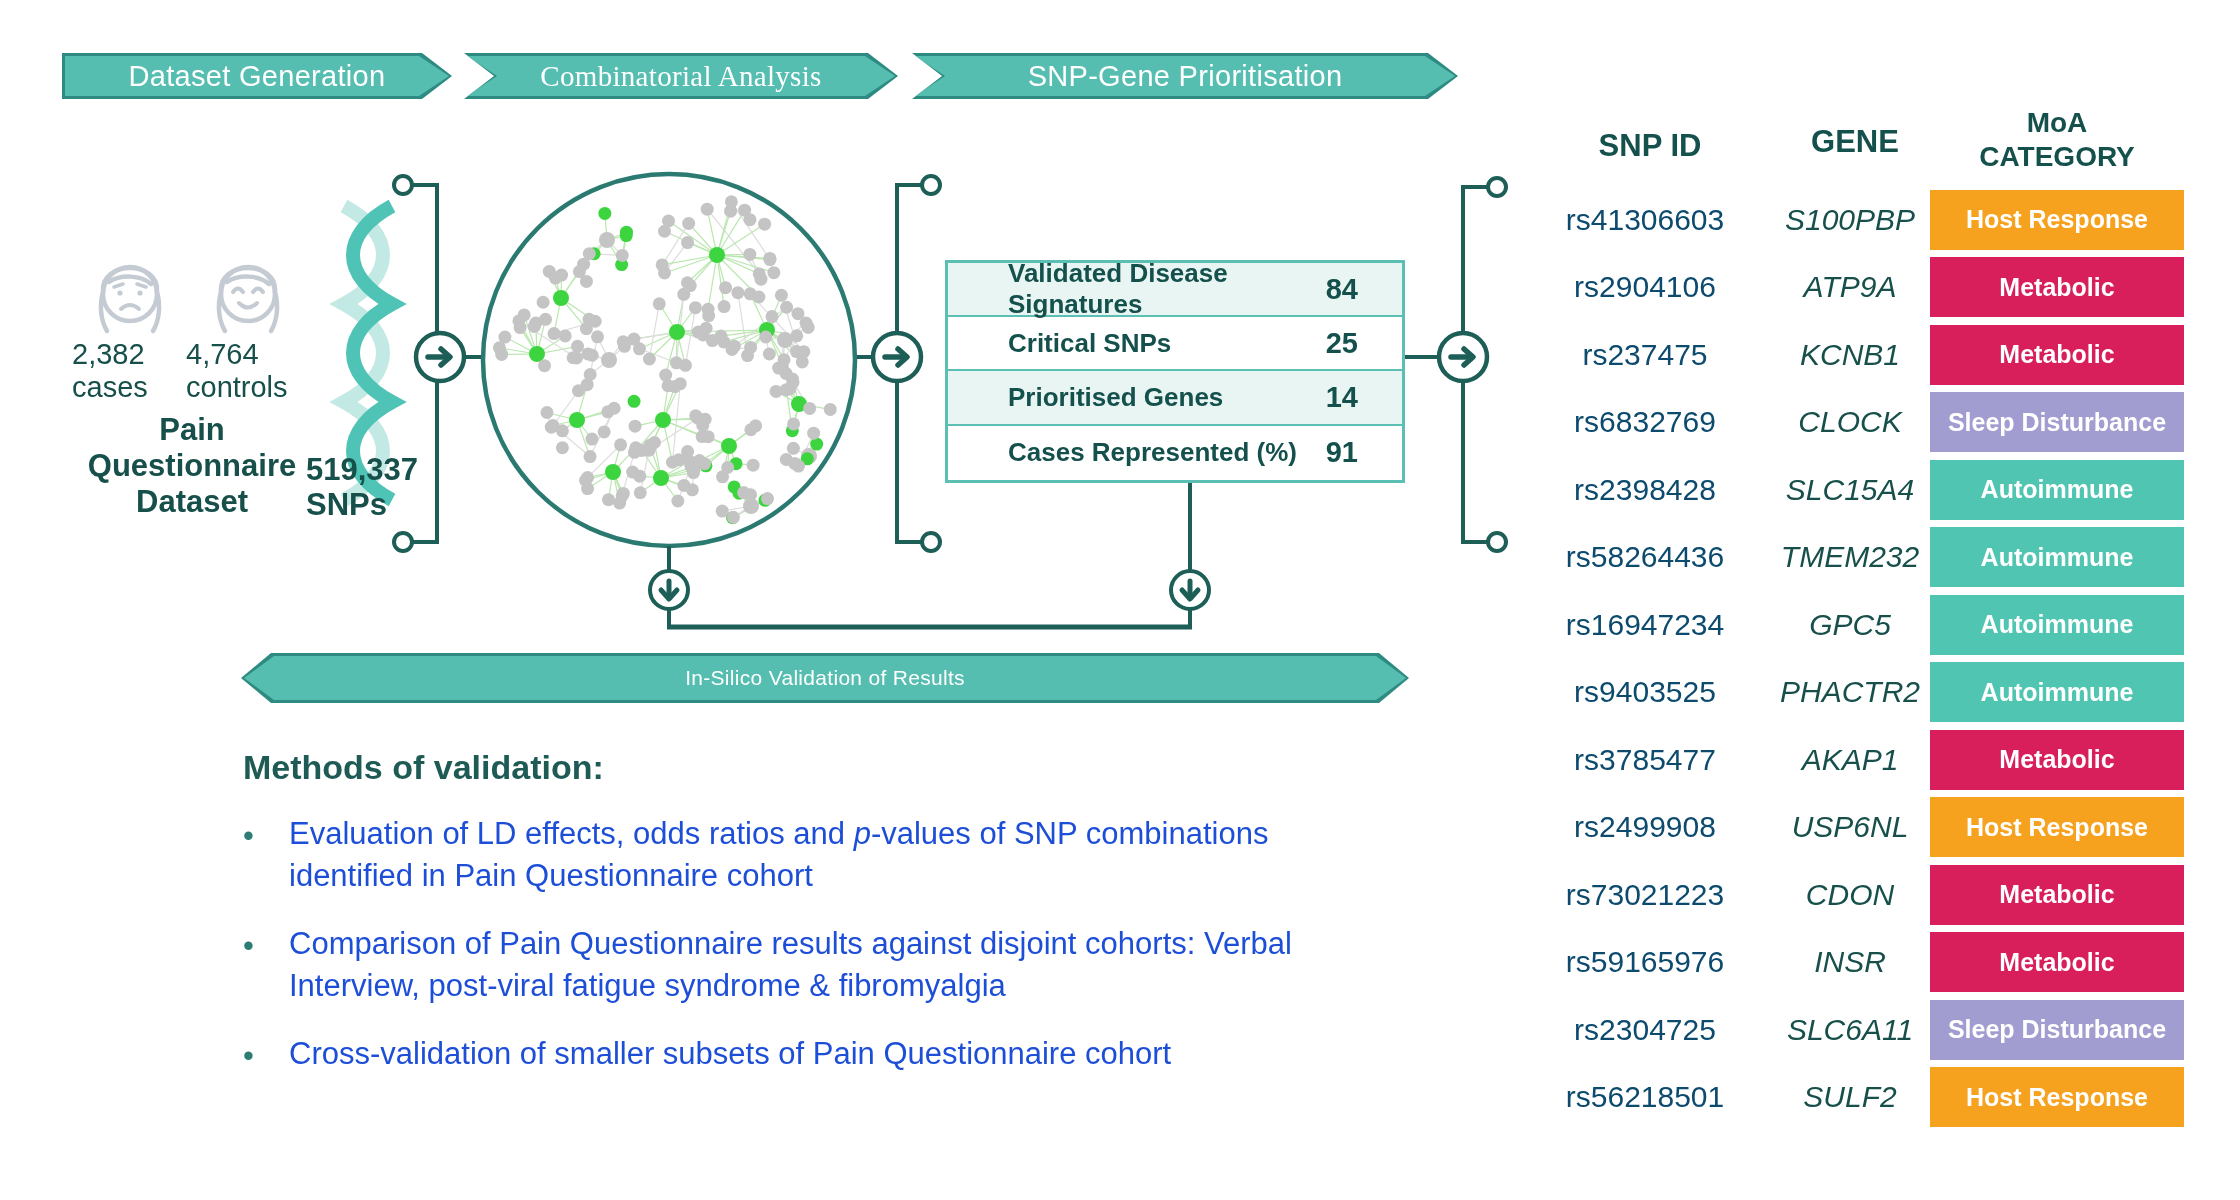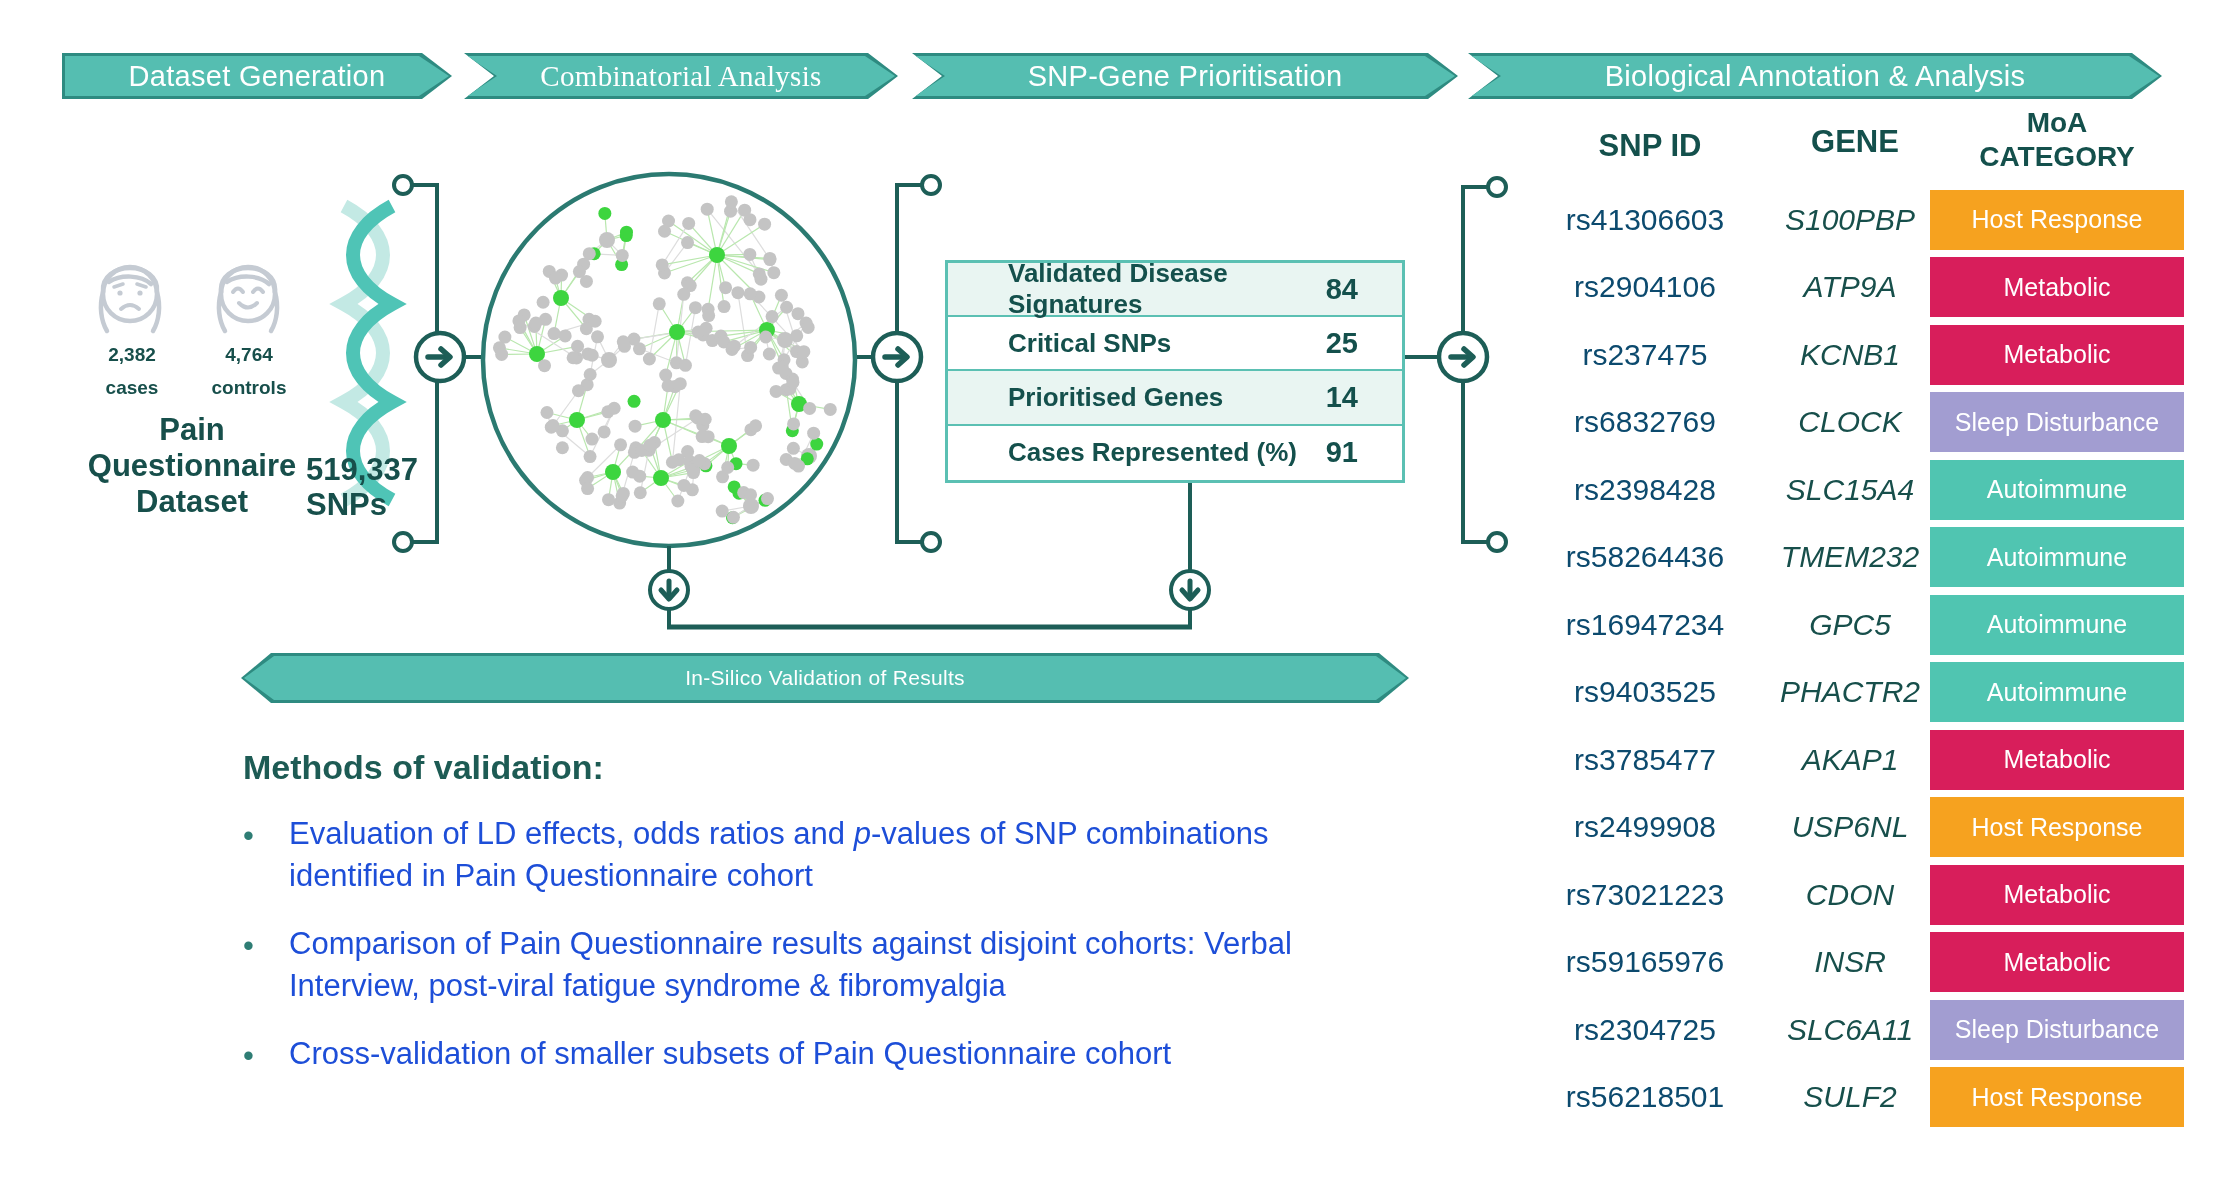--- a/index.html
+++ b/index.html
@@ -11,21 +11,21 @@
   
   .chev{position:absolute;height:46px;background:#2E8B81;display:flex;
         align-items:center;justify-content:center;}
   .chev .fill{position:absolute;inset:3px;background:#55BEB1;}
   .chev .lbl{position:relative;z-index:2;color:#ffffff;font-size:29px;letter-spacing:.3px;}
   .chev-first,.chev-first .fill{clip-path:polygon(0 0,calc(100% - 30px) 0,100% 50%,calc(100% - 30px) 100%,0 100%);}
   .chev-mid,.chev-mid .fill{clip-path:polygon(0 0,calc(100% - 30px) 0,100% 50%,calc(100% - 30px) 100%,0 100%,30px 50%);}
   .chev-both,.chev-both .fill{clip-path:polygon(30px 0,calc(100% - 30px) 0,100% 50%,calc(100% - 30px) 100%,30px 100%,0 50%);}
 
   
-  .count-block{font-size:19px;font-weight:bold;line-height:33px;color:#174F4B;text-align:center;}
+  .count-block{font-size:29px;font-weight:normal;line-height:33px;color:#174F4B;}
   .ds-name{font-size:31px;font-weight:bold;line-height:36px;color:#174F4B;text-align:center;}
   .snp-count{font-size:31px;font-weight:bold;line-height:35px;color:#174F4B;text-align:left;}
 
   
   .results{position:absolute;left:945px;top:260px;width:460px;border:3px solid #5BC0B3;
            box-sizing:border-box;background:#fff;}
   .res-row{height:54.2px;display:flex;align-items:center;border-bottom:2px solid #5BC0B3;box-sizing:border-box;}
   .res-row:last-child{border-bottom:none;}
   .res-row:nth-child(odd){background:#E9F5F2;}
   .res-label{padding-left:24px;font-size:26px;font-weight:bold;color:#14504C;margin-left:36px;}
@@ -38,21 +38,21 @@
   .bullet-dot{width:46px;flex:0 0 46px;font-size:31px;color:#2E7D74;line-height:45px;}
   .bullet-text{font-size:31px;line-height:42px;color:#1d4ed8;}
 
   
   .hdr{position:absolute;font-weight:bold;color:#14504C;text-align:center;}
   .snp-rows{position:absolute;left:1520px;top:186px;width:664px;}
   .snp-row{height:67.5px;display:flex;align-items:center;}
   .cell-snp{width:250px;text-align:center;font-size:30px;color:#0c4a6e;}
   .cell-gene{width:160px;text-align:center;font-size:30px;font-style:italic;color:#174F4B;}
   .cell-badge{margin-left:auto;width:254px;height:60px;display:flex;align-items:center;
-              justify-content:center;color:#ffffff;font-size:25px;font-weight:normal;}
+              justify-content:center;color:#ffffff;font-size:25px;font-weight:bold;}
 </style>
 </head>
 <body>
 
 <div class="canvas">
 
   <svg class="art" viewBox="0 0 2240 1200">
 
     <g transform="translate(130,294)" fill="none" stroke="#C5CBD3" stroke-width="4.5" stroke-linecap="round">
       <circle r="27"></circle>
@@ -560,24 +560,20 @@
     <span class="lbl">Dataset Generation</span>
   </div>
   <div class="chev chev-mid" style="left:464px;top:53px;width:434px;font-family:Liberation Serif, serif;">
     <div class="fill"></div>
     <span class="lbl">Combinatorial Analysis</span>
   </div>
   <div class="chev chev-mid" style="left:912px;top:53px;width:546px;">
     <div class="fill"></div>
     <span class="lbl">SNP-Gene Prioritisation</span>
   </div>
-  <div class="chev chev-mid" style="left:1468px;top:53px;width:694px;">
-    <div class="fill"></div>
-    <span class="lbl">Biological Annotation &amp; Analysis</span>
-  </div>
 
   <div class="abs count-block" style="left:72px;top:338px;width:120px;">
     <span style="display:block;">2,382</span>
     <span style="display:block;">cases</span>
   </div>
   <div class="abs count-block" style="left:186px;top:338px;width:126px;">
     <span style="display:block;">4,764</span>
     <span style="display:block;">controls</span>
   </div>
   <div class="abs ds-name" style="left:58px;top:412px;width:268px;">

